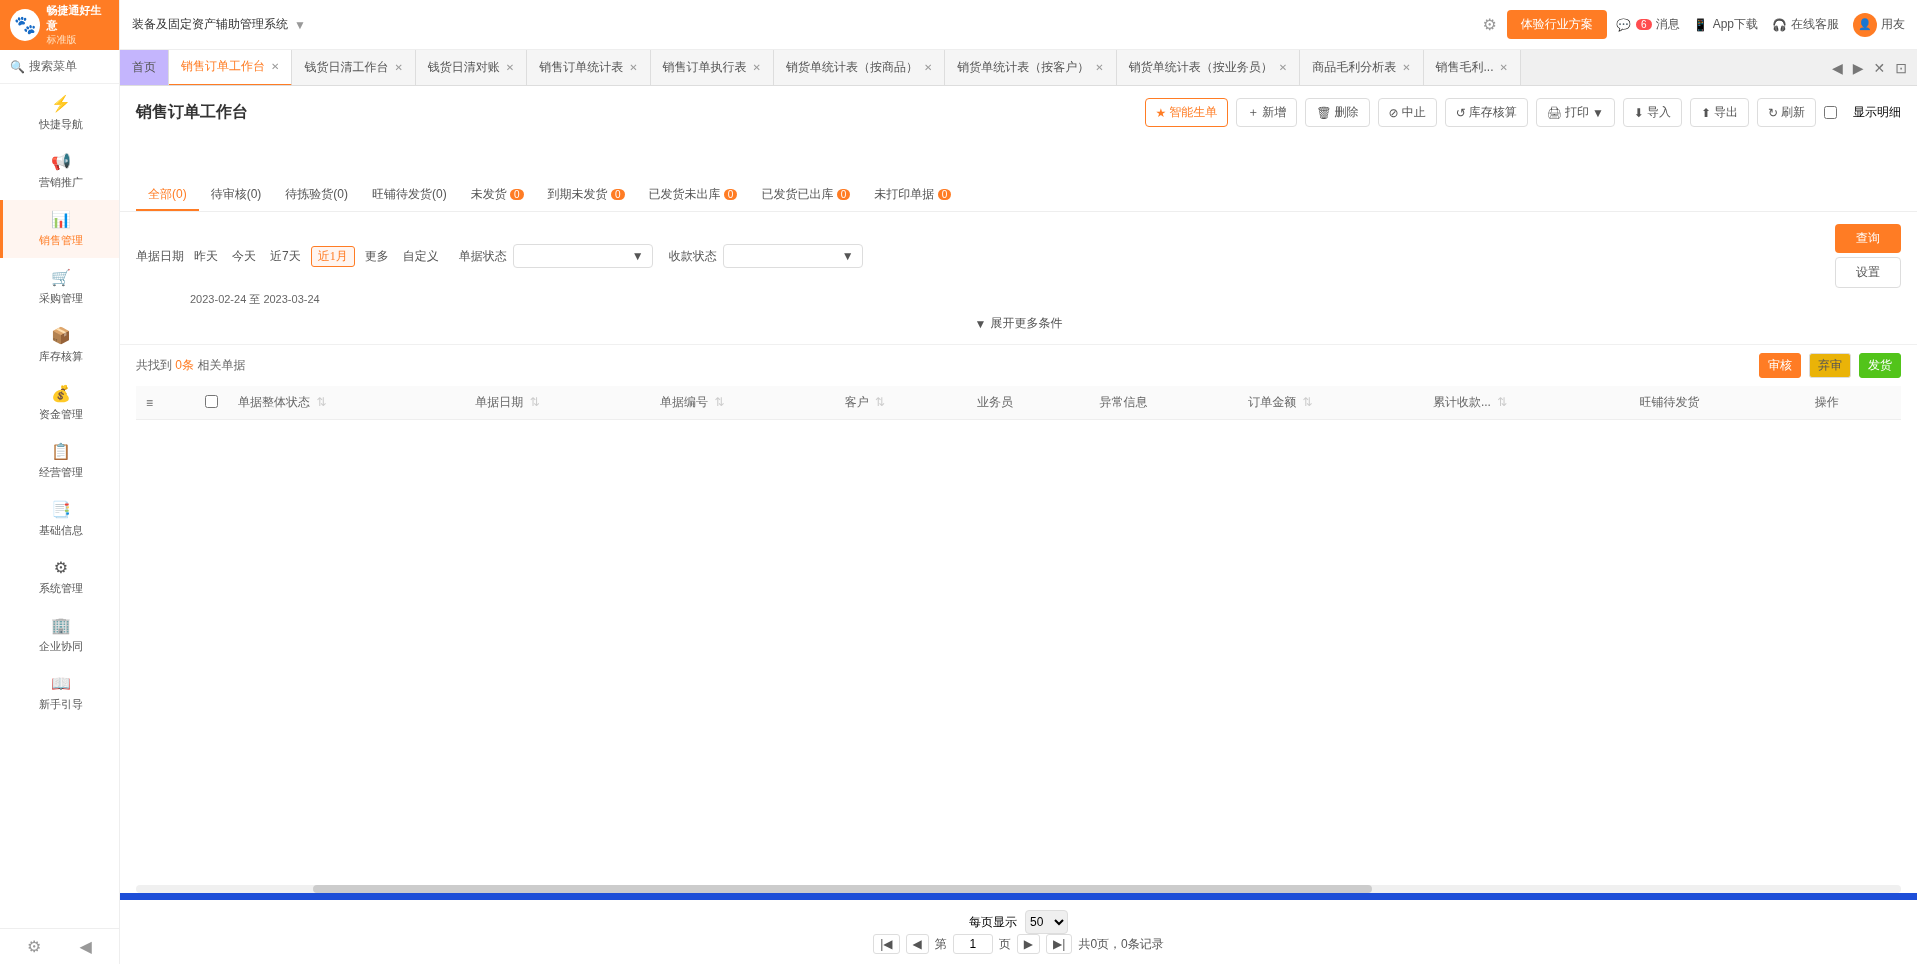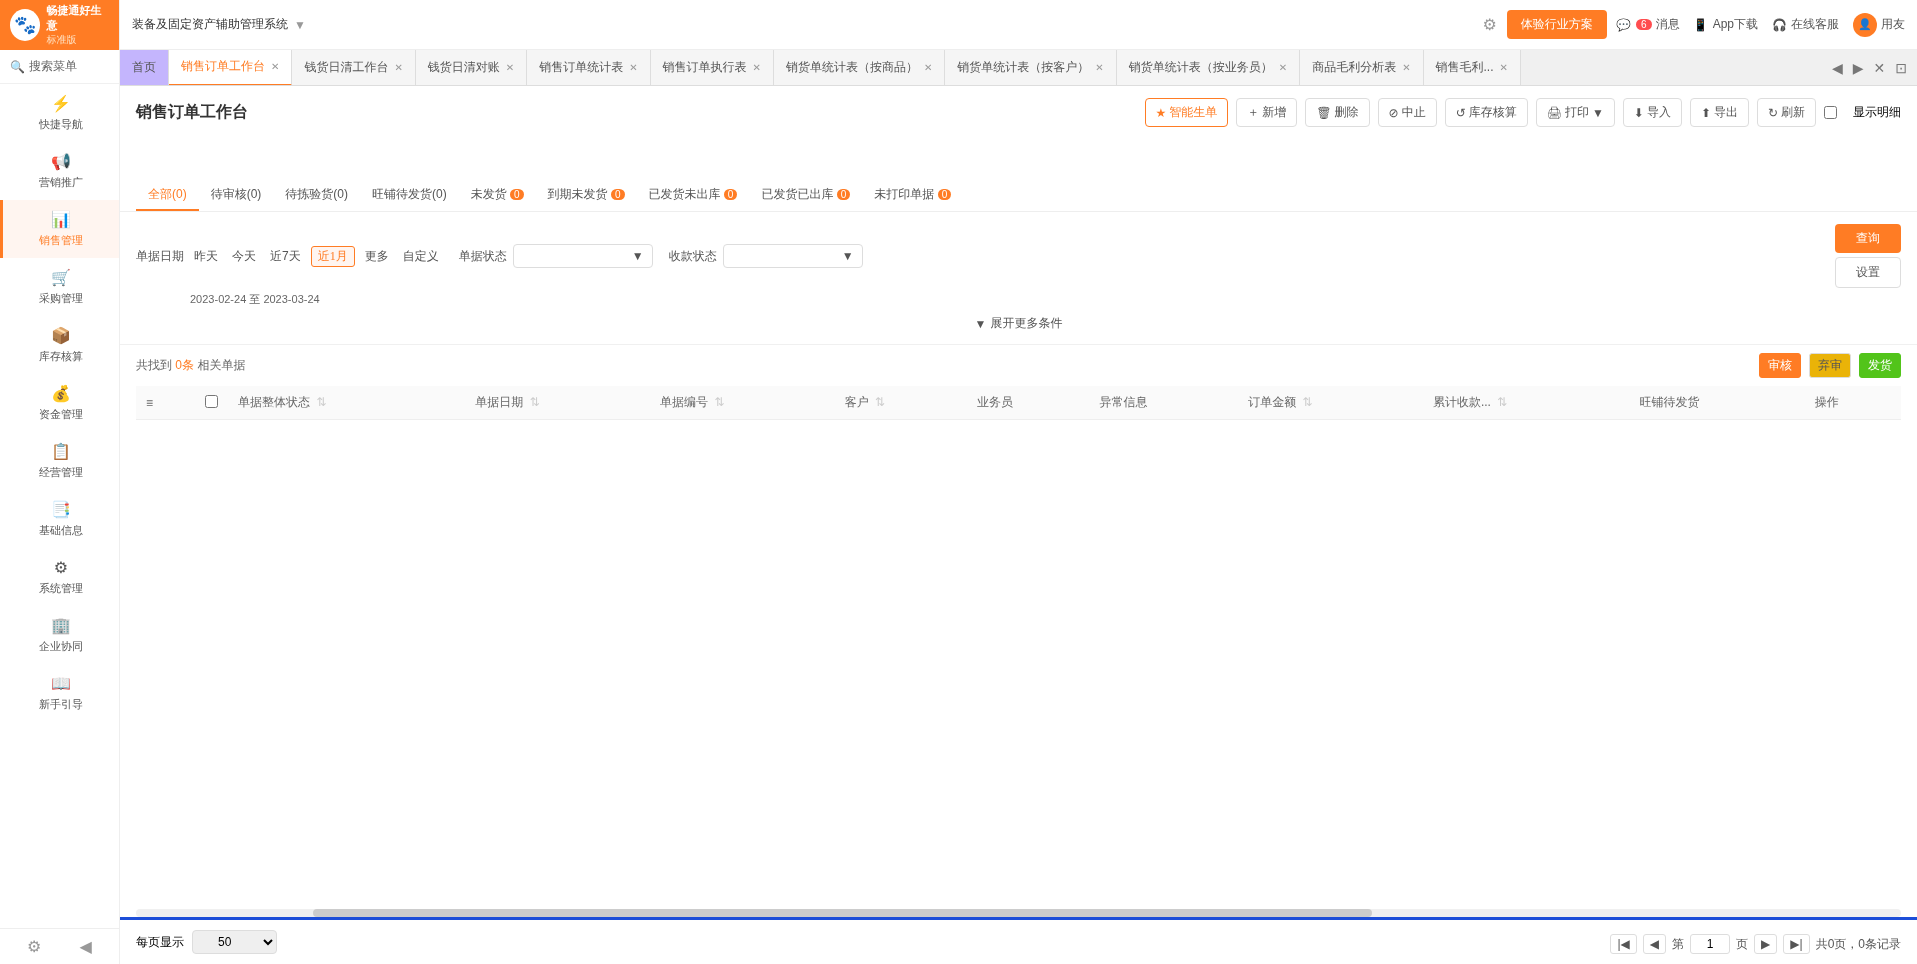--- a/index.html
+++ b/index.html
@@ -87,23 +87,23 @@
     th { padding: 8px 10px; text-align: left; color: #666; font-weight: 500; border-bottom: 1px solid #eee; white-space: nowrap; font-size: 12px; }
     th .sort-icon { color: #ccc; margin-left: 3px; cursor: pointer; }
     .checkbox-col { width: 30px; }
 
     
     .empty-state { display: flex; flex-direction: column; align-items: center; justify-content: center; padding: 60px; color: #999; gap: 12px; }
     .empty-icon { width: 80px; height: 80px; }
     .empty-text { color: #aaa; font-size: 13px; }
 
     
-    .pagination { padding: 10px 16px; border-top: 3px solid #1d4ed8; display: flex; align-items: flex-end; justify-content: space-between; }
+    .pagination { padding: 10px 16px; border-top: 7px solid #1d4ed8; display: flex; align-items: center; justify-content: space-between; flex-direction: column; }
     .pagination-left { display: flex; align-items: center; gap: 8px; }
-    .pagination-select { border: 1px solid #ddd; border-radius: 4px; padding: 3px 21px; }
+    .pagination-select { border: 1px solid #ddd; border-radius: 4px; padding: 3px 0; }
     .pagination-right { display: flex; align-items: center; gap: 6px; color: #555; }
     .pagination-btn { cursor: pointer; color: #555; padding: 2px 6px; border: 1px solid #ddd; border-radius: 3px; background: white; }
     .pagination-input { border: 1px solid #ddd; border-radius: 3px; padding: 2px 6px; width: 40px; text-align: center; }
     .scrollbar-area { height: 8px; background: #f0f0f0; margin: 0 16px; border-radius: 4px; position: relative; }
     .scrollbar-thumb { position: absolute; left: 10%; width: 60%; height: 8px; background: #ccc; border-radius: 4px; }
   </style>
 </head>
 <body>
 
 <div class="sidebar">

